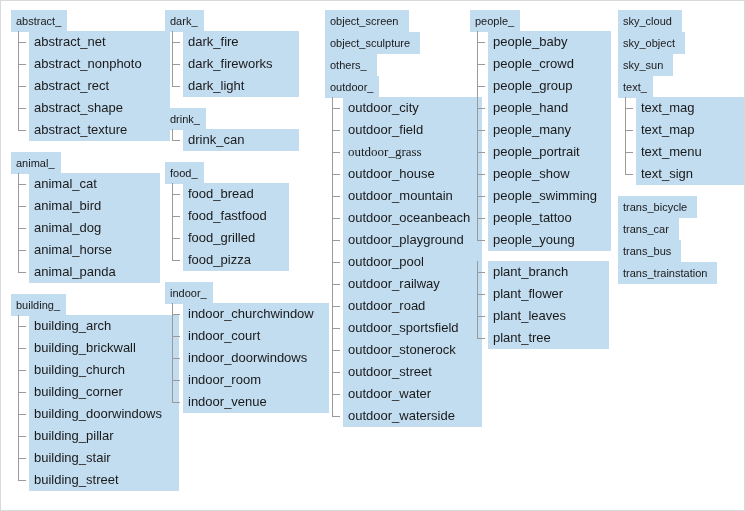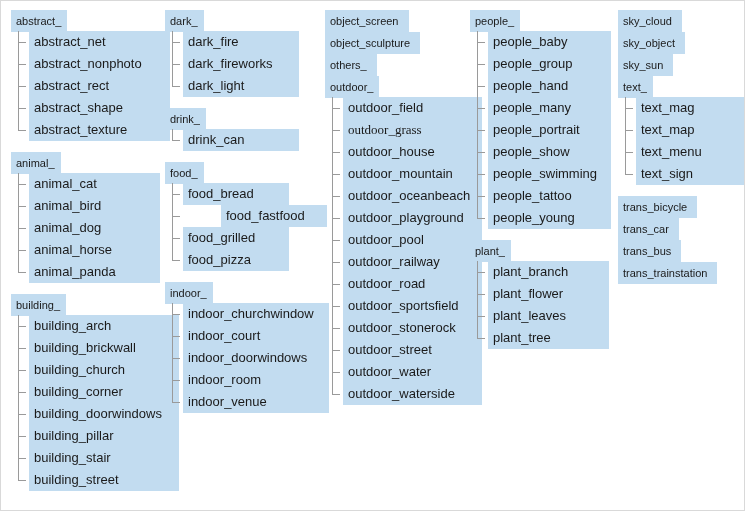--- a/index.html
+++ b/index.html
@@ -196,21 +196,21 @@
             </div>
           </div>
         </div>
         <div class="group">
           <div class="node-root"><span class="chip">food_</span></div>
           <div class="children">
             <div class="child">
               <span class="chip" style="width: 95px;">food_bread</span>
             </div>
             <div class="child">
-              <span class="chip" style="width: 95px; margin-left: 38px;">food_fastfood</span>
+              <span class="chip" style="width: 95px;">food_fastfood</span>
             </div>
             <div class="child">
               <span class="chip" style="width: 95px;">food_grilled</span>
             </div>
             <div class="child">
               <span class="chip" style="width: 95px;">food_pizza</span>
             </div>
           </div>
         </div>
         <div class="group">
@@ -241,20 +241,23 @@
         <div class="group leaf" style="margin-bottom: 0px;">
           <div class="node-root"><span class="chip">object_sculpture</span></div>
         </div>
         <div class="group leaf" style="margin-bottom: 0px;">
           <div class="node-root"><span class="chip">others_</span></div>
         </div>
         <div class="group">
           <div class="node-root"><span class="chip">outdoor_</span></div>
           <div class="children">
             <div class="child">
+              <span class="chip" style="width: 128px;">outdoor_city</span>
+            </div>
+            <div class="child">
               <span class="chip" style="width: 128px;">outdoor_field</span>
             </div>
             <div class="child">
               <span class="chip" style="width: 128px; font-family: Liberation Serif, serif;">outdoor_grass</span>
             </div>
             <div class="child">
               <span class="chip" style="width: 128px;">outdoor_house</span>
             </div>
             <div class="child">
               <span class="chip" style="width: 128px;">outdoor_mountain</span>
@@ -293,20 +296,23 @@
         </div>
       </div>
       <div class="column" style="width: 142px; padding-left: 6px;">
         <div class="group">
           <div class="node-root"><span class="chip">people_</span></div>
           <div class="children">
             <div class="child">
               <span class="chip" style="width: 112px;">people_baby</span>
             </div>
             <div class="child">
+              <span class="chip" style="width: 112px;">people_crowd</span>
+            </div>
+            <div class="child">
               <span class="chip" style="width: 112px;">people_group</span>
             </div>
             <div class="child">
               <span class="chip" style="width: 112px;">people_hand</span>
             </div>
             <div class="child">
               <span class="chip" style="width: 112px;">people_many</span>
             </div>
             <div class="child">
               <span class="chip" style="width: 112px;">people_portrait</span>
@@ -319,21 +325,20 @@
             </div>
             <div class="child">
               <span class="chip" style="width: 112px;">people_tattoo</span>
             </div>
             <div class="child">
               <span class="chip" style="width: 112px;">people_young</span>
             </div>
           </div>
         </div>
         <div class="group">
-          <div class="node-root"><span class="chip">plant_</span></div>
           <div class="children">
             <div class="child">
               <span class="chip" style="width: 110px;">plant_branch</span>
             </div>
             <div class="child">
               <span class="chip" style="width: 110px;">plant_flower</span>
             </div>
             <div class="child">
               <span class="chip" style="width: 110px;">plant_leaves</span>
             </div>

